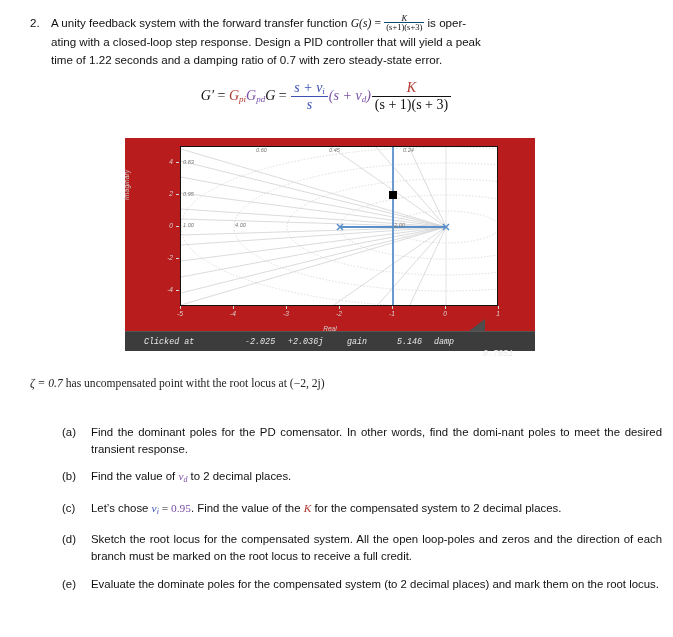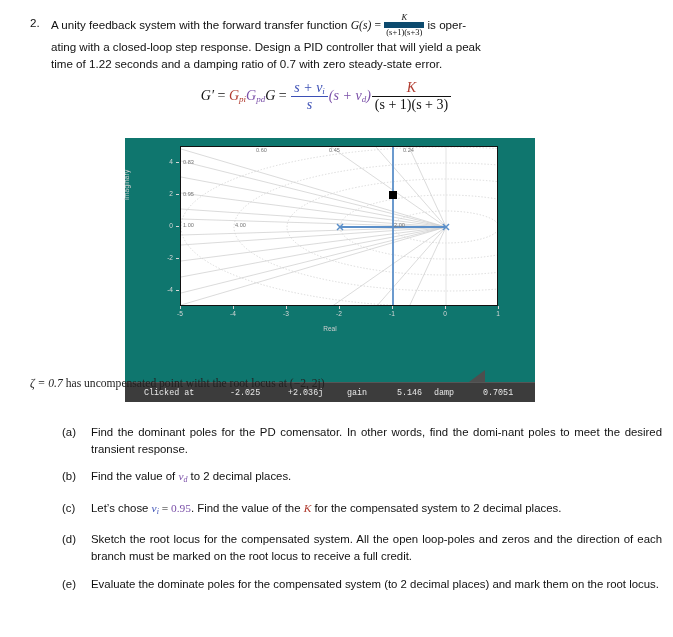--- a/index.html
+++ b/index.html
@@ -26,21 +26,21 @@
   .math-i{font-family:"Liberation Serif", serif;font-style:italic;}
   .math-r{font-family:"Liberation Serif", serif;}
 
   
   .frac{
     display:inline-block;vertical-align:middle;
     text-align:center;font-family:"Liberation Serif", serif;
     line-height:1.05;position:relative;top:-1px;
   }
   .frac .num{display:block;padding:0 2px;font-size:8.5px;}
-  .frac .den{display:block;border-top:6px solid #0c4a6e;padding:0 2px;font-size:8.5px;}
+  .frac .den{display:block;border-top:1px solid #0c4a6e;padding:0 2px;font-size:8.5px;}
 
   
   .display-eq{
     position:absolute;left:0px;top:80px;width:653px;
     text-align:center;
     font-family:"Liberation Serif", serif;
     font-size:14px;
     color:#111;
   }
   .display-eq .sub{font-size:9px;vertical-align:-2px;font-style:italic;}
@@ -50,23 +50,24 @@
   .fracbig{
     display:inline-block;vertical-align:middle;text-align:center;
     line-height:1.15;margin:0 1px;
   }
   .fracbig > span{display:block;padding:0 3px;}
   .fracbig .d{border-top:1.1px solid currentColor;}
 
   
   .figure{
     position:absolute;left:125px;top:138px;
-    width:410px;height:264px;
-    background:#0f766e;
+    width:410px;height:213px;
+    background:#b91c1c;
     box-shadow:0 0 0 0px #3c3c3c;
+    font-style:italic;
   }
   .plot-area{
     position:absolute;left:55px;top:8px;
     width:318px;height:160px;
     background:#ffffff;
     border:1px solid #111;
     box-sizing:border-box;
     overflow:hidden;
   }
   .ylabel{
@@ -249,26 +250,26 @@
       <div style="position:absolute;left:2px;top:44px;font-size:5.6px;color:#777;">0.95</div>
       <div style="position:absolute;left:2px;top:75px;font-size:5.6px;color:#777;">1.00</div>
       <div style="position:absolute;left:54px;top:75px;font-size:5.6px;color:#777;">4.00</div>
       <div style="position:absolute;left:213px;top:75px;font-size:5.6px;color:#777;">2.00</div>
     </div>
 
     <div class="tri"></div>
 
     <div class="statusbar">
       <span style="left:19px;">Clicked at</span>
-      <span style="left:105px;text-align:right;">-2.025</span>
+      <span style="left:120px;text-align:right;">-2.025</span>
       <span style="left:163px;">+2.036j</span>
       <span style="left:222px;text-align:right;">gain</span>
       <span style="left:272px;">5.146</span>
       <span style="left:309px;">damp</span>
-      <span style="left:358px;">0.7051</span>
+      <span style="left:358px;margin-top:12px;">0.7051</span>
     </div>
   </div>
 
   <div class="caption">
     <br>
     <span class="math-i">ζ = 0.7</span><span> has uncompensated point witht the root locus at (−2, 2j)</span>
   </div>
 
   <div class="subq">
 

